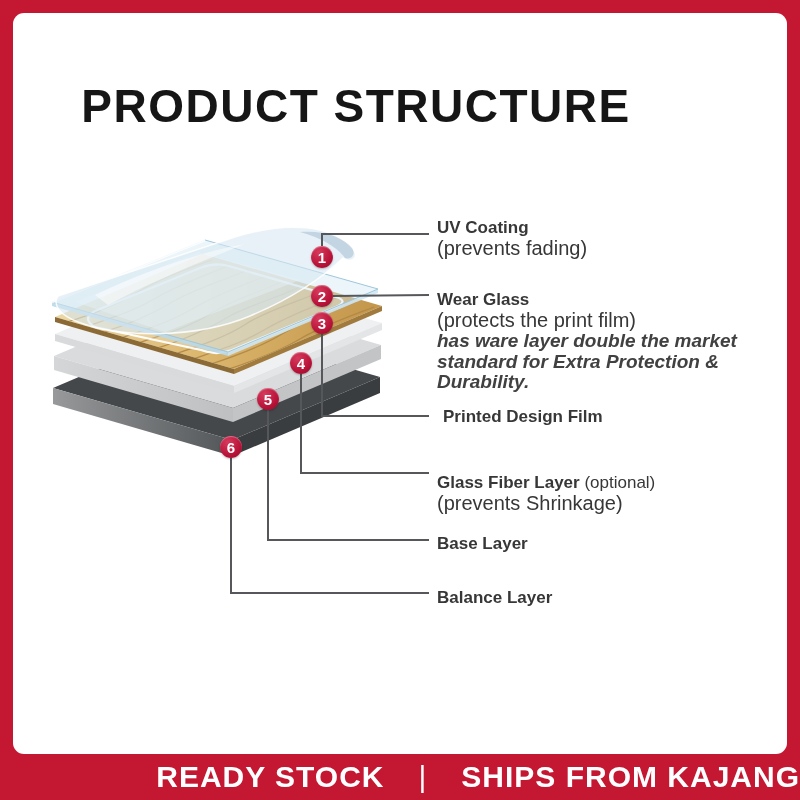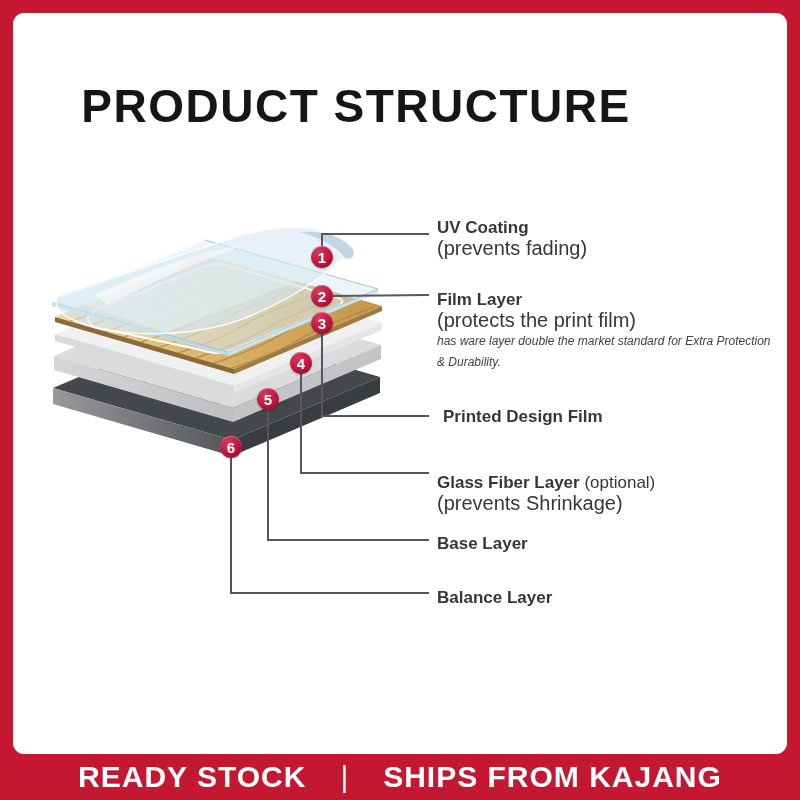--- a/index.html
+++ b/index.html
@@ -26,25 +26,25 @@
     position:absolute;width:22px;height:22px;border-radius:50%;
     background:radial-gradient(circle at 35% 28%, var(--circle-red-light,#d63a5c) 0%, var(--circle-red,#b81238) 62%, #8e0c2c 100%);
     color:#ffffff;font-size:15px;font-weight:700;
     display:flex;align-items:center;justify-content:center;
     box-shadow:inset 0 1px 1px rgba(255,255,255,.35), 0 1px 2px rgba(0,0,0,.25);
   }
   .callout{position:absolute;color:var(--text-dark,#373737);}
   .co-title{font-size:17px;font-weight:700;line-height:21px;white-space:nowrap;}
   .co-title .suffix{font-weight:400;}
   .co-sub{font-size:20px;font-weight:400;line-height:21px;white-space:nowrap;}
-  .co-note{font-size:12px;font-style:italic;line-height:20.5px;width:334px;color:#414141;}
+  .co-note{font-size:19px;font-style:italic;line-height:20.5px;width:334px;color:#414141;font-weight:bold;}
   .footer-banner{
     position:absolute;left:0;top:754px;width:800px;height:46px;
     background:var(--brand-red,#c41731);
-    display:flex;align-items:center;justify-content:center;
+    display:flex;align-items:center;justify-content:flex-end;
     color:var(--footer-text,#ffffff);
     font-size:30px;font-weight:700;letter-spacing:1px;white-space:nowrap;
   }
   .footer-banner .sep{margin:0 34px;font-weight:400;}
 </style>
 </head>
 <body>
 
 <div class="poster">
   <div class="card"></div>
@@ -141,21 +141,21 @@
   <div class="num-circle" style="left:257px;top:388px;">5</div>
   <div class="num-circle" style="left:220px;top:436px;">6</div>
 
   <div class="callout" style="left:437px;top:217px;">
     <div class="co-title"><span class="b">UV Coating</span><span class="suffix"></span></div>
     <div class="co-sub">(prevents fading)</div>
     <div class="co-note"></div>
   </div>
 
   <div class="callout" style="left:437px;top:289px;">
-    <div class="co-title"><span class="b">Film Layer</span><span class="suffix"></span></div>
+    <div class="co-title"><span class="b">Wear Glass</span><span class="suffix"></span></div>
     <div class="co-sub">(protects the print film)</div>
     <div class="co-note">has ware layer double the market standard for Extra Protection &amp; Durability.</div>
   </div>
 
   <div class="callout" style="left:443px;top:406px;">
     <div class="co-title"><span class="b">Printed Design Film</span><span class="suffix"></span></div>
     <div class="co-sub"></div>
     <div class="co-note"></div>
   </div>
 

